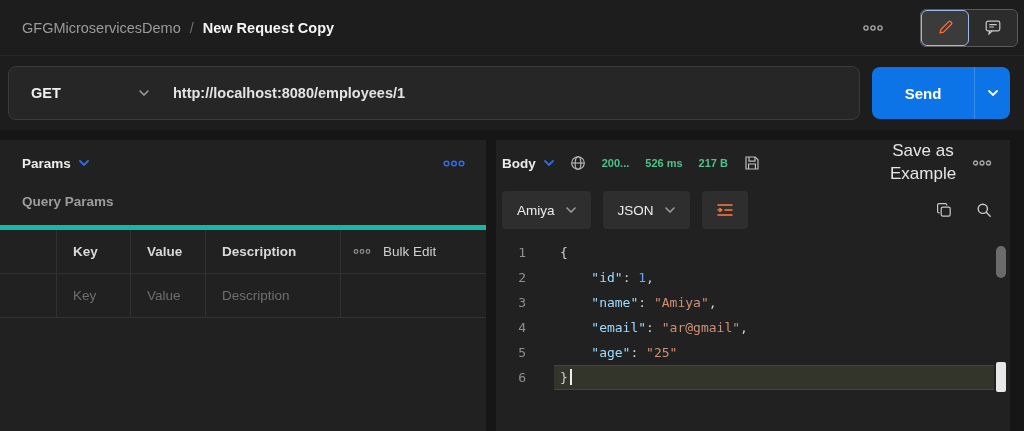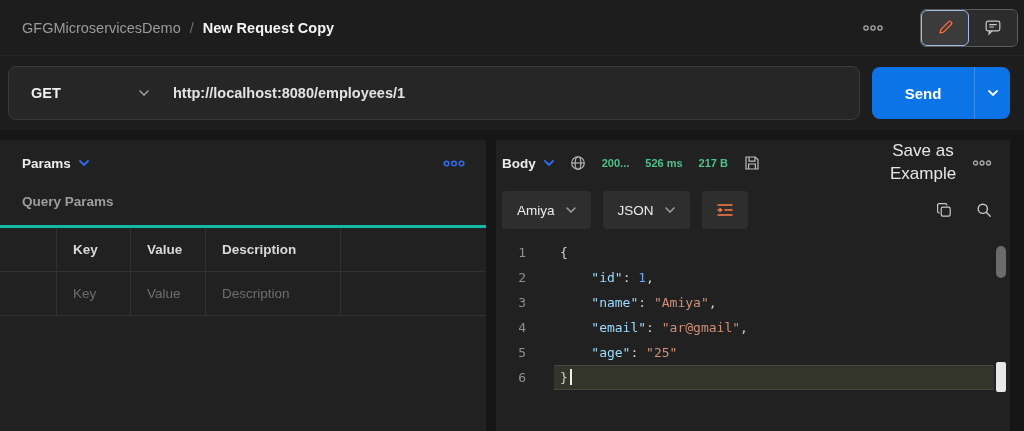--- a/index.html
+++ b/index.html
@@ -67,21 +67,21 @@
   .right-panel { flex:1; background:#212121; display:flex; flex-direction:column; position:relative; }
 
   
   .panel-head { height:46px; display:flex; align-items:center; padding:0 20px 0 22px; }
   .tab { display:flex; align-items:center; gap:8px; font-size:13.5px; font-weight:700; color:#ececec; }
   .tab .icon { color:#2f6ced; }
   .head-spacer { flex:1; }
   .blue-ooo { color:#2f6ced; display:flex; align-items:center; }
   .qp-title { padding:8px 22px 16px; font-size:13.5px; font-weight:700; color:#9d9d9d; }
 
-  .params-table { border-top:3px solid #14b8a6; font-size:13.5px; }
+  .params-table { border-top:5px solid #14b8a6; font-size:13.5px; }
   .tr { display:flex; height:44px; border-bottom:1px solid #313131; align-items:stretch; }
   .td { display:flex; align-items:center; padding:0 16px; }
   .c0 { width:57px; flex:none; border-right:1px solid #313131; }
   .c1 { width:74px; flex:none; border-right:1px solid #313131; }
   .c2 { width:75px; flex:none; border-right:1px solid #313131;text-align:right; }
   .c3 { width:135px; flex:none; border-right:1px solid #313131; }
   .c4 { flex:1; gap:12px; padding:0 12px; }
   .th { color:#d9d9d9; font-weight:700; }
   .ph { color:#6e6e6e; }
   .bulk-label { color:#cfcfcf; }
@@ -222,20 +222,30 @@
           </span>
         </button>
       </div>
       <div class="qp-title">Query Params</div>
       <div class="params-table">
         <div class="tr">
           <div class="td c0"></div>
           <div class="td c1 th">Key</div>
           <div class="td c2 th">Value</div>
           <div class="td c3 th">Description</div>
+          <div class="td c4">
+            <span class="icon gray-ooo">
+              <svg width="18" height="7" viewBox="0 0 18 7" fill="none" stroke="currentColor" stroke-width="1.2">
+                  <circle cx="3" cy="3.5" r="1.8"></circle>
+                  <circle cx="9" cy="3.5" r="1.8"></circle>
+                  <circle cx="15" cy="3.5" r="1.8"></circle>
+                </svg>
+            </span>
+            <button class="bulk-label">Bulk Edit</button>
+          </div>
         </div>
         <div class="tr">
           <div class="td c0"></div>
           <div class="td c1 ph">Key</div>
           <div class="td c2 ph">Value</div>
           <div class="td c3 ph">Description</div>
           <div class="td c4"></div>
         </div>
       </div>
     </section>

